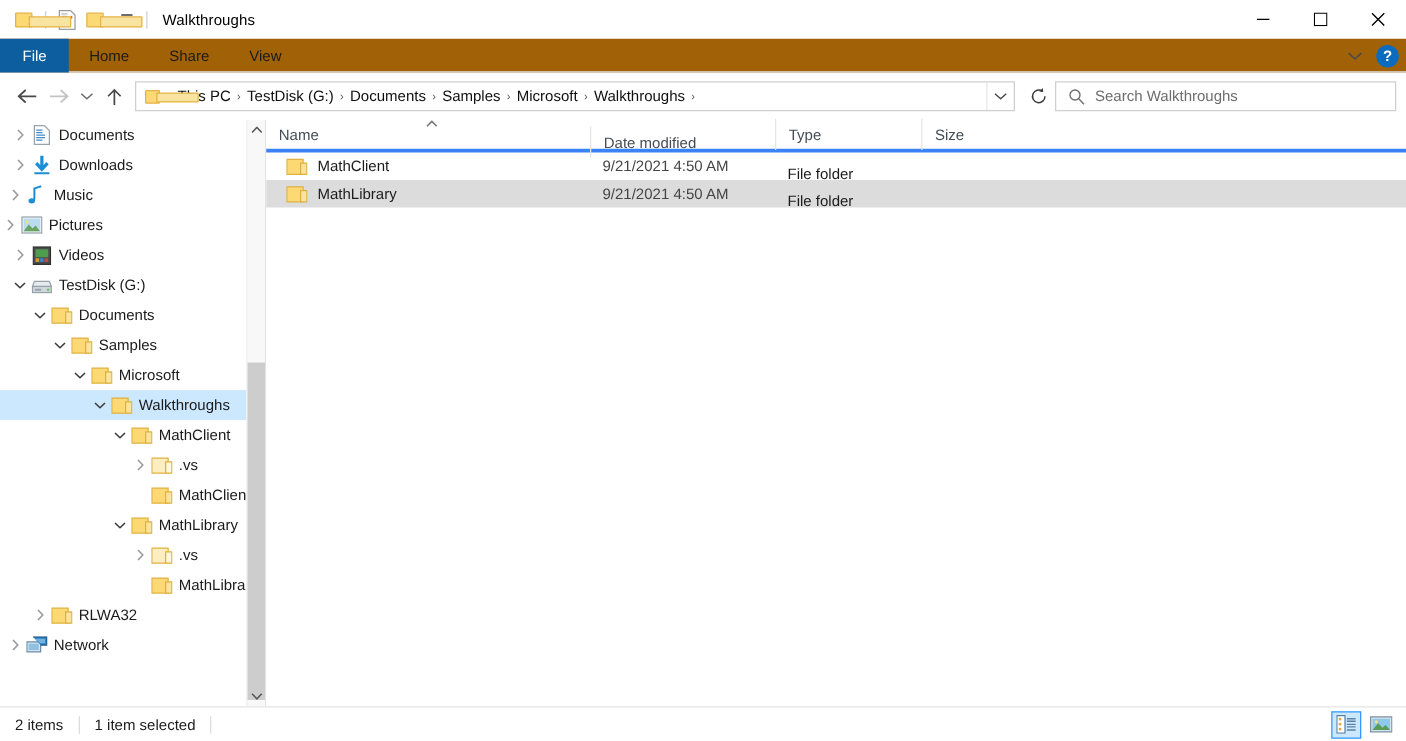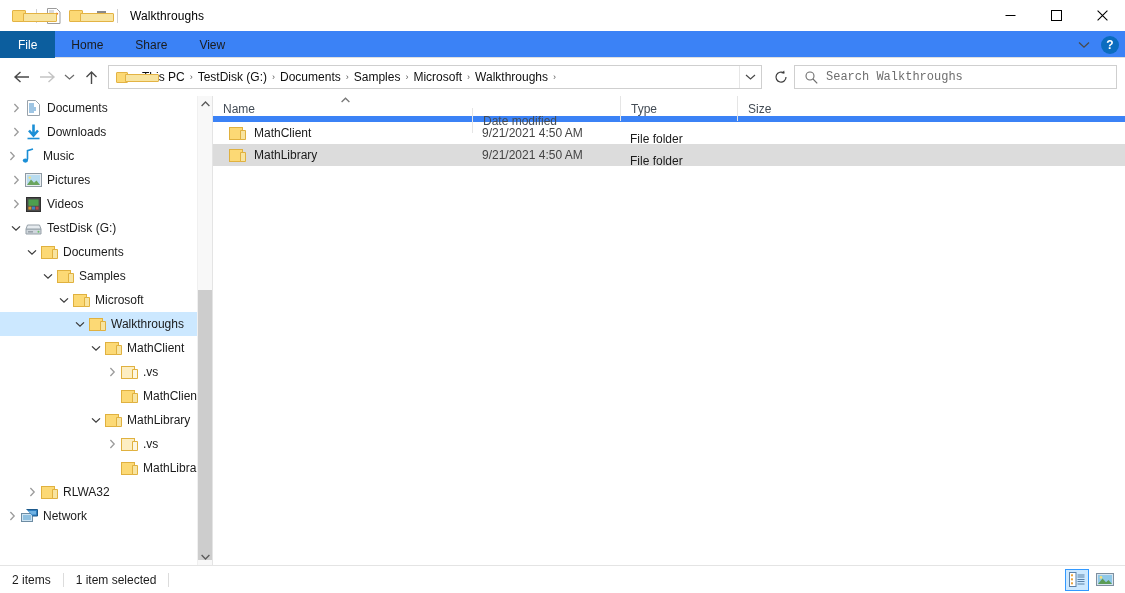--- a/index.html
+++ b/index.html
@@ -22,39 +22,39 @@
   .title-text { margin-left:8px; font-size:12px; color:#000; letter-spacing:0.1px; }
   .wincontrols { position:absolute; right:0; top:0; height:31px; display:flex; }
   .wc { width:46px; height:31px; display:flex; align-items:center; justify-content:center; color:#000; }
 
   
   .folder { position:relative; width:16px; height:14px; }
   .folder .back { position:absolute; left:0; top:1px; width:14px; height:12px; background:#fcd975; border:1px solid #e3b344; border-radius:1px 1px 1px 1px; }
   .folder .tab { position:absolute; left:11px; top:4px; width:5px; height:9px; background:#f8e4a0; border:1px solid #e3b344; border-radius:0 1px 1px 0; }
 
   
-  .ribbon { height:27px; flex:0 0 27px; display:flex; align-items:stretch; background:#3b82f6; position:relative; border-bottom:1px solid #dfdfdf; }
+  .ribbon { height:27px; flex:0 0 27px; display:flex; align-items:stretch; background:#a16207; position:relative; border-bottom:1px solid #dfdfdf; }
   .tab { display:flex; align-items:center; padding:0 16px; font-size:12px; color:#1b1b1b; height:27px; }
   .tab.file { background:#0c5e9e; color:#fff; padding:0 18px; }
   .ribbon-right { position:absolute; right:6px; top:0; height:27px; display:flex; align-items:center; gap:6px; }
   .chev-btn { width:22px; height:22px; display:flex; align-items:center; justify-content:center; }
   .help-btn { width:18px; height:18px; border-radius:50%; background:#0b6cbf; color:#fff; font-size:12px; font-weight:bold; display:flex; align-items:center; justify-content:center; line-height:1; }
 
   
   .addrrow { height:38px; flex:0 0 38px; display:flex; align-items:center; padding:0 8px; gap:0; background:#fff; }
   .navbtn { width:26px; height:26px; display:flex; align-items:center; justify-content:center; color:#4a4a4a; }
   .navbtn.dim { color:#c4c4c4; }
   .navbtn.small { width:18px; }
   .addrbox { flex:1 1 auto; height:24px; border:1px solid #cfcfcf; background:#fff; display:flex; align-items:center; margin-left:4px; margin-right:6px; min-width:0; }
   .crumbs { flex:1 1 auto; display:flex; align-items:center; padding-left:5px; overflow:hidden; white-space:nowrap; }
   .crumb { font-size:12px; color:#0f0f0f; padding:2px 4px; }
   .csep { color:#5a5a5a; font-size:9px; padding:0 1px; }
   .addr-drop { width:22px; height:22px; display:flex; align-items:center; justify-content:center; border-left:1px solid #e6e6e6; }
   .refresh { width:26px; height:24px; display:flex; align-items:center; justify-content:center; color:#303030; }
-  .searchbox { width:323px; height:24px; border:1px solid #cfcfcf; background:#fff; display:flex; align-items:center; gap:8px; padding-left:10px;font-family:Liberation Mono, monospace; }
+  .searchbox { width:273px; height:24px; border:1px solid #cfcfcf; background:#fff; display:flex; align-items:center; gap:8px; padding-left:10px; }
   .search-ph { font-size:12px; color:#6d6d6d; }
 
   
   .body { flex:1 1 auto; display:flex; position:relative; min-height:0; }
 
   
   .navpane { width:212px; flex:0 0 212px; position:relative; background:#fff; overflow:hidden; }
   .tree { position:relative; }
   .trow { height:24px; display:flex; align-items:center; white-space:nowrap; position:relative; }
   .trow.selected { background:#cce8ff; }
@@ -66,21 +66,21 @@
   .navscroll { position:absolute; right:0; top:0; width:15px; height:100%; background:#f8f8f8; border-left:1px solid #f0f0f0; }
   .sb-arrow { width:15px; height:16px; display:flex; align-items:center; justify-content:center; color:#606060; font-size:8px; }
   .sb-arrow.top { position:absolute; top:0; }
   .sb-arrow.bot { position:absolute; bottom:0; }
   .sb-thumb { position:absolute; left:0; width:15px; background:#cdcdcd; }
 
   .vsplit { width:1px; background:#e4e4e4; flex:0 0 1px; }
 
   
   .listpane { flex:1 1 auto; position:relative; background:#fff; min-width:0; display:flex; flex-direction:column; }
-  .colhead { height:26px; flex:0 0 26px; display:flex; align-items:flex-start; position:relative; border-bottom:6px solid #3b82f6; }
+  .colhead { height:26px; flex:0 0 26px; display:flex; align-items:center; position:relative; border-bottom:3px solid #3b82f6; }
   .col { height:25px; display:flex; align-items:center; font-size:12px; color:#444c55; position:relative; padding-left:10px; }
   .col + .col { border-left:1px solid #e5e5e5; }
   .sortcaret { position:absolute; left:128px; top:1px; color:#6b6b6b; font-size:8px; line-height:1; }
 
   .rows { flex:1 1 auto; position:relative; }
   .frow { height:22px; display:flex; align-items:center; }
   .frow.selected { background:#dcdcdc; }
   .cell { font-size:12px; color:#1b1b1b; white-space:nowrap; overflow:hidden; }
   .cell.name { display:flex; align-items:center; gap:8px; padding-left:16px; }
   .cell.date { color:#444; }
@@ -270,21 +270,21 @@
               </svg>
             </div>
             <div class="ticon">
               <svg width="15" height="16" viewBox="0 0 15 16">
                 <path d="M11 1 L5.5 2.7 V11 q0 1-1.2 1.3" fill="none" stroke="#1b8fd6" stroke-width="1.6"></path>
                 <ellipse cx="3.4" cy="12.6" rx="2.6" ry="2.1" fill="#1b8fd6"></ellipse>
               </svg>
             </div>
             <span class="tlabel">Music</span>
           </div>
-          <div class="trow" style="padding-left: 8px;">
+          <div class="trow" style="">
             <div class="exp">
               <svg width="7" height="10" viewBox="0 0 7 10">
                 <path d="M1.4 1 L5.2 5 L1.4 9" fill="none" stroke="#9b9b9b" stroke-width="1.3"></path>
               </svg>
             </div>
             <div class="ticon">
               <svg width="17" height="14" viewBox="0 0 17 14">
                 <rect x="0.5" y="0.5" width="16" height="13" fill="#e9eef2" stroke="#8e9aa3"></rect>
                 <rect x="2" y="2" width="13" height="10" fill="#b8dcf0"></rect>
                 <path d="M2 12 L6 6.5 L9 9.8 L11.5 7.4 L15 12 Z" fill="#6aa45f"></path>

